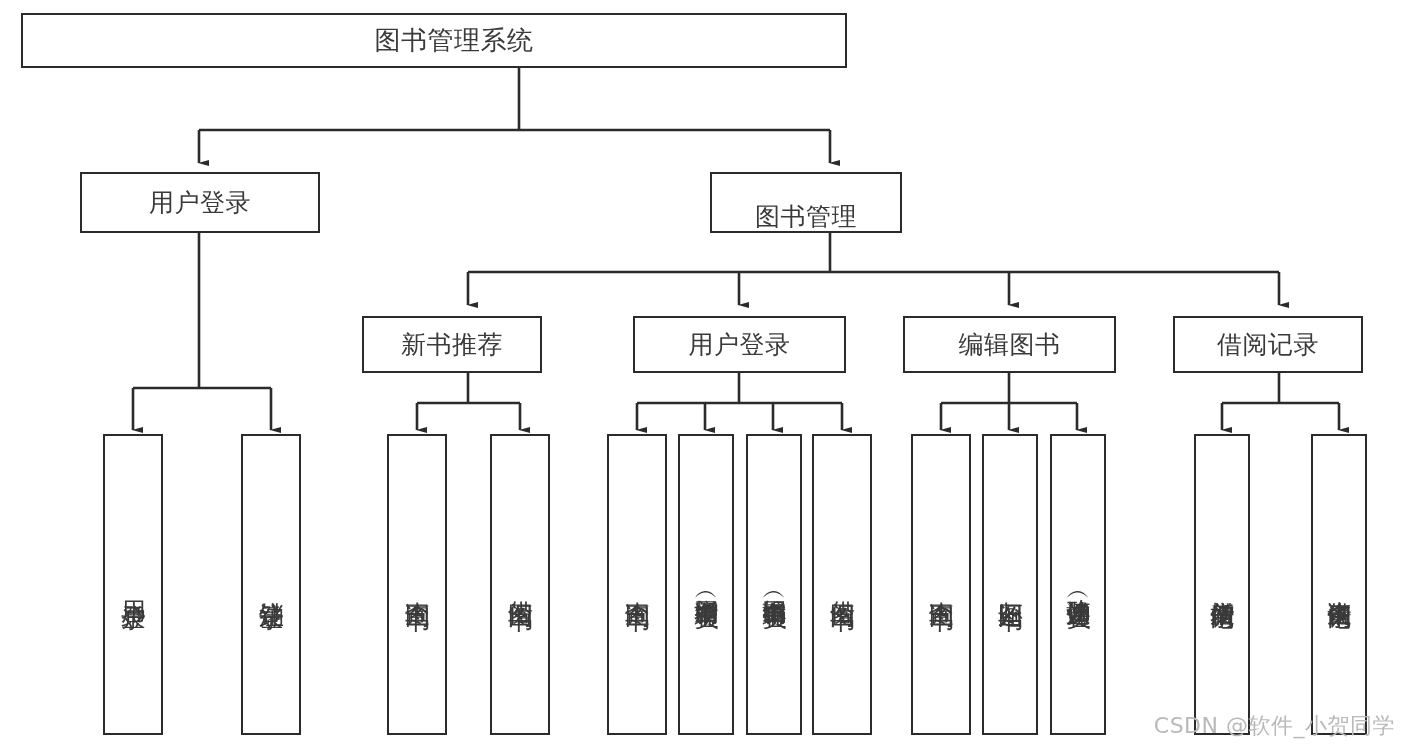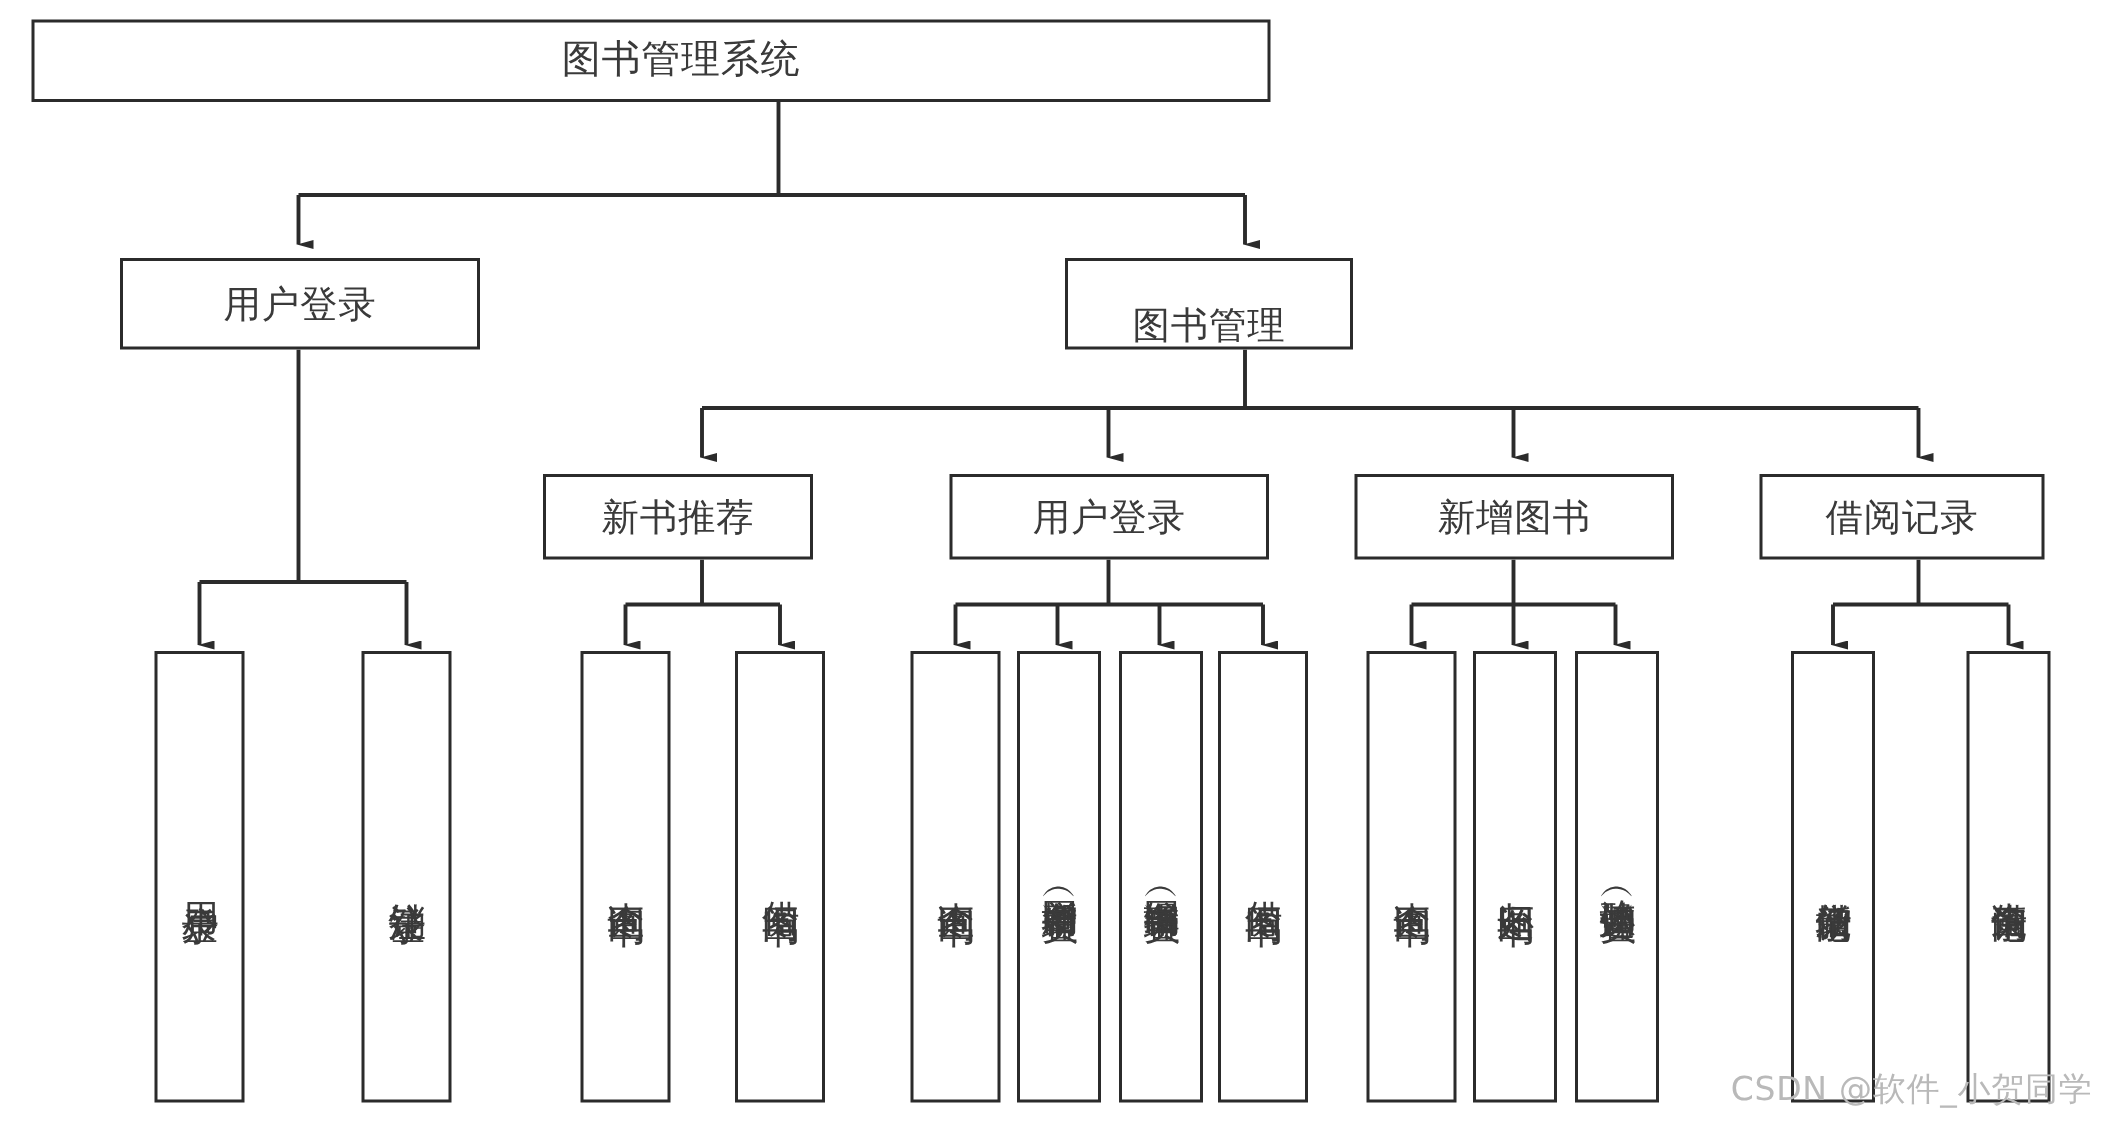--- a/index.html
+++ b/index.html
@@ -150,21 +150,21 @@
 
   <div class="node h" style="left:362px; top:316px; width:180px; height:57px;">
     <span class="lbl">新书推荐</span>
   </div>
 
   <div class="node h" style="left:633px; top:316px; width:213px; height:57px;">
     <span class="lbl">用户登录</span>
   </div>
 
   <div class="node h" style="left:903px; top:316px; width:213px; height:57px;">
-    <span class="lbl">新增图书</span>
+    <span class="lbl">编辑图书</span>
   </div>
 
   <div class="node h" style="left:1173px; top:316px; width:190px; height:57px;">
     <span class="lbl">借阅记录</span>
   </div>
 
   <div class="node v" style="left:103px; top:434px; width:60px; height:301px;">
     <span class="lbl">用户登录</span>
   </div>
   <div class="node v" style="left:241px; top:434px; width:60px; height:301px;">

